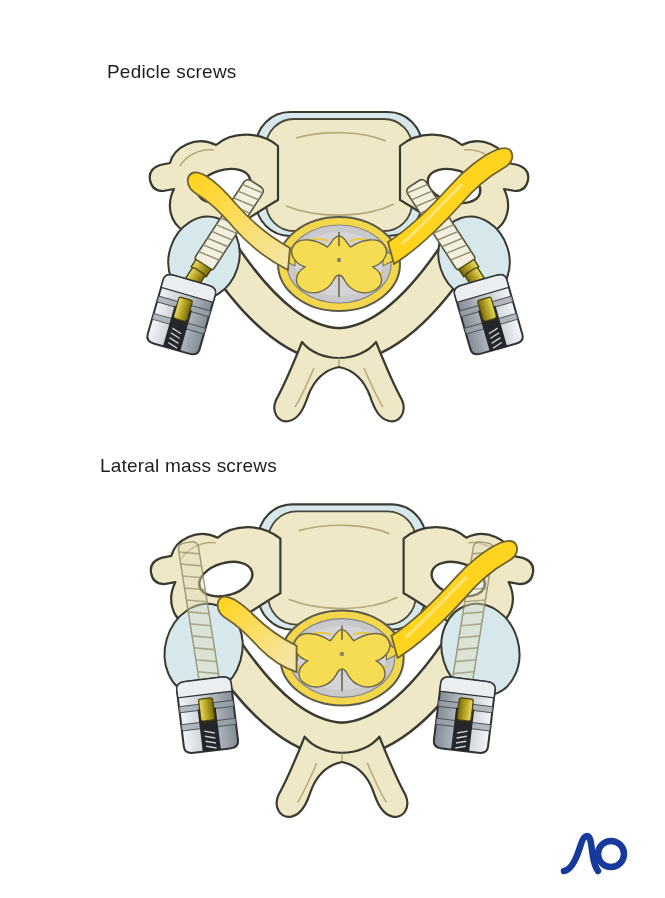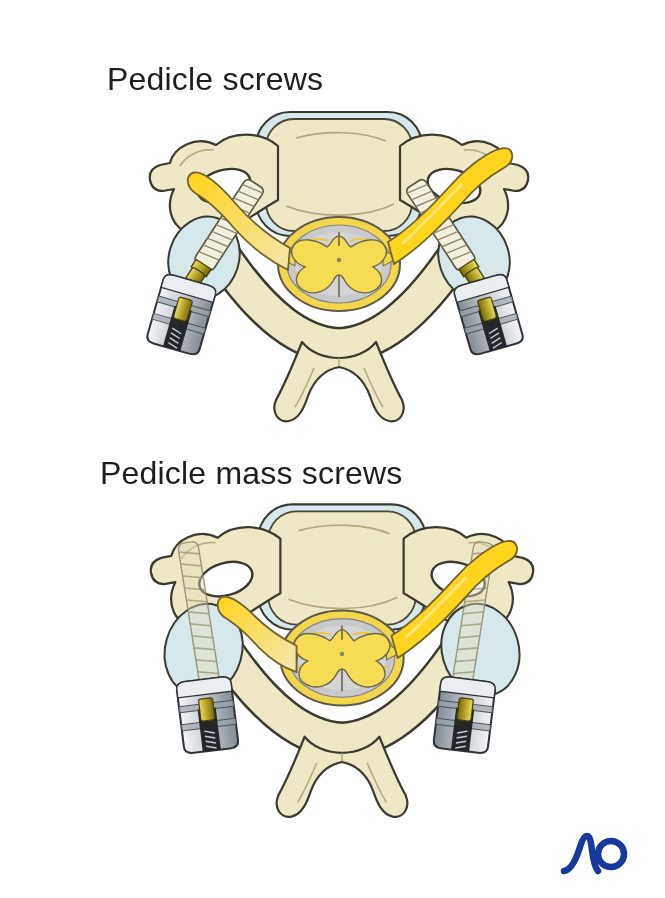--- a/index.html
+++ b/index.html
@@ -1,18 +1,18 @@
 <!DOCTYPE html>
 <html><head>
 <meta charset="utf-8">
 <style>
   html,body{margin:0;padding:0;background:#ffffff;}
   .canvas{position:relative;width:665px;height:898px;background:#ffffff;overflow:hidden;
           font-family:"Liberation Sans",sans-serif;}
-  .caption{position:absolute;font-size:32px;color:#1e1e1e;letter-spacing:.2px;white-space:nowrap;}
+  .caption{position:absolute;font-size:19px;color:#1e1e1e;letter-spacing:.2px;white-space:nowrap;}
   .cap1{left:107px;top:61px;}
   .cap2{left:100px;top:455px;}
   .fig{position:absolute;}
   .fig1{left:142px;top:106px;width:394px;height:330px;}
   .fig2{left:145px;top:498px;width:394px;height:334px;}
   .logo{position:absolute;left:559px;top:828px;width:74px;height:54px;}
 </style>
 </head>
 <body>
 
@@ -117,21 +117,21 @@
         <rect x="-27" y="5" width="54" height="6" fill="#9aa2aa" opacity="0.7"></rect>
         <path d="M-27,-13 h54 M-27,-7 h54 M-27,5 h54 M-27,11 h54" stroke="#4e545b" stroke-width="1" fill="none"></path>
         <path d="M-9,-8 h18 v42 h-18 Z" fill="#23262b"></path>
         <rect x="-7" y="-18" width="14" height="22" rx="2" fill="url(#goldA)" stroke="#4a3f08" stroke-width="1.2"></rect>
         <path d="M-7,2 q7,9 14,0 v5 h-14 Z" fill="#2c2a16"></path>
         <path d="M-5,14 l10,3 M-5,19 l10,3 M-5,24 l10,3 M-5,29 l10,3" stroke="#c9ced3" stroke-width="1.4" fill="none"></path>
       </g>
     </g>
   </svg>
 
-  <div class="caption cap2">Pedicle mass screws</div>
+  <div class="caption cap2">Lateral mass screws</div>
 
   <svg class="fig fig2" viewBox="0 0 390 330" role="img" aria-label="Lateral mass screws">
     <defs>
       <linearGradient id="metalB" x1="0" y1="0" x2="1" y2="0">
         <stop offset="0" stop-color="#f4f6f8"></stop>
           <stop offset="0.45" stop-color="#c6ccd2"></stop>
           <stop offset="1" stop-color="#838b93"></stop>
       </linearGradient>
       <linearGradient id="goldB" x1="0" y1="0" x2="1" y2="0">
         <stop offset="0" stop-color="#e8dc6a"></stop>

